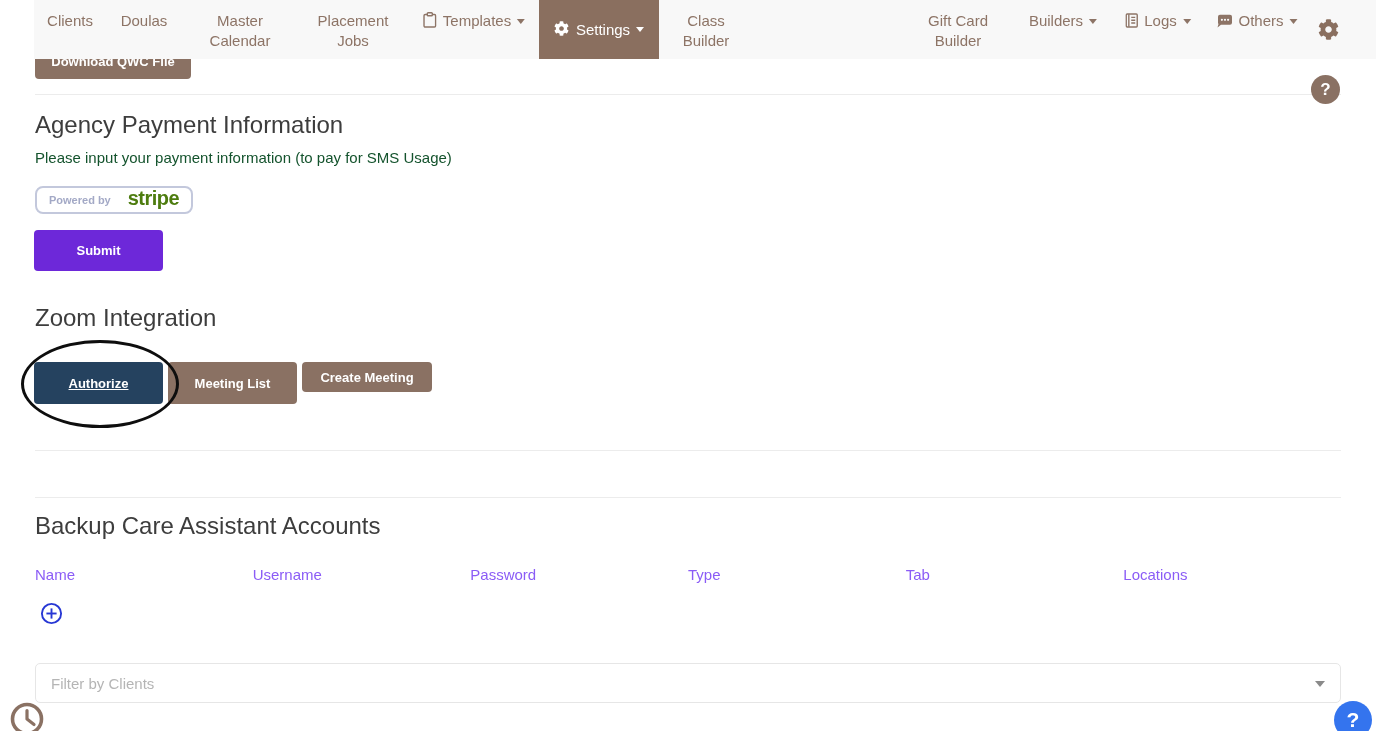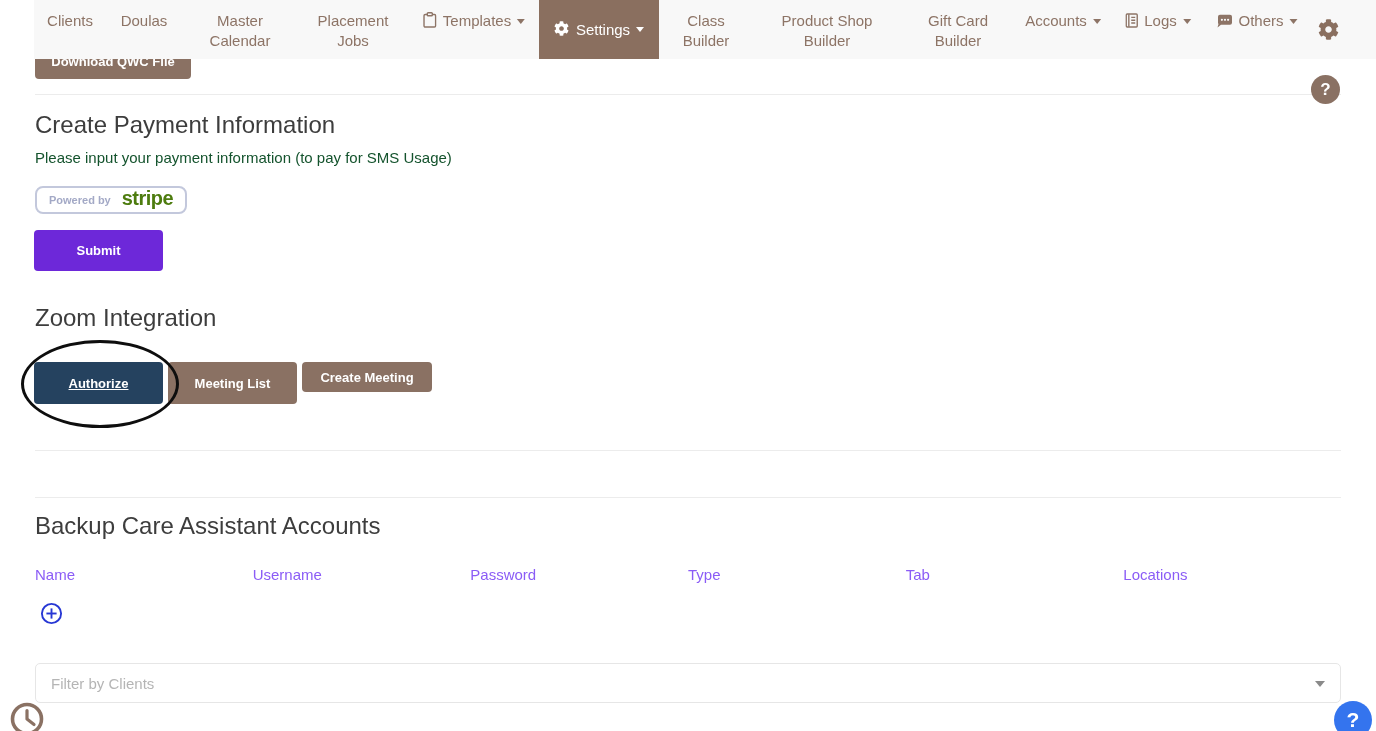--- a/index.html
+++ b/index.html
@@ -54,21 +54,21 @@
 
   
   .qwc-btn { left:35px; top:44px; width:156px; height:35px; z-index:1; }
 
   .help-top { left:1311px; top:75px; width:29px; height:29px; background:#8a7163; font-size:17px; z-index:11; }
 
   .payment-sub { position:absolute; left:35px; top:149px; font-size:15px; color:#14532d; }
 
   .stripe-badge {
     position:absolute; left:35px; top:186px; height:28px;
-    display:inline-flex; align-items:center; gap:11px; padding:0 12px;
+    display:inline-flex; align-items:center; gap:17px; padding:0 12px;
     background:#fff; border:2px solid #c3c8dc; border-radius:8px; cursor:pointer;
   }
   .stripe-powered { font-size:11px; font-weight:bold; color:#a3a9c6; }
   .stripe-logo { font-size:20px; font-weight:bold; color:#4d7c0f; letter-spacing:-0.5px; margin-top:-3px; }
 
   .submit-btn { left:34px; top:230px; width:129px; height:41px; }
 
   .authorize-btn { left:34px; top:362px; width:129px; height:42px; z-index:2; }
   .meeting-list-btn { left:168px; top:362px; width:129px; height:42px; }
   .create-meeting-btn { left:302px; top:362px; width:130px; height:30px; }
@@ -123,24 +123,23 @@
     <span class="nav-ic">
       <svg width="15" height="15" viewBox="0 0 512 512" fill="#ffffff">
         <path d="M487.4 315.7l-42.6-24.6c4.3-23.2 4.3-47 0-70.2l42.6-24.6c4.9-2.8 7.1-8.6 5.5-14-11.1-35.6-30-67.8-54.7-94.6-3.8-4.1-10-5.1-14.8-2.3L380.8 110c-17.9-15.4-38.5-27.3-60.8-35.1V25.8c0-5.6-3.9-10.5-9.4-11.7-36.7-8.2-74.3-7.8-109.2 0-5.5 1.2-9.4 6.1-9.4 11.7V75c-22.2 7.9-42.8 19.8-60.8 35.1L88.7 85.5c-4.9-2.8-11-1.9-14.8 2.3-24.7 26.7-43.6 58.9-54.7 94.6-1.7 5.4.6 11.2 5.5 14L67.3 221c-4.3 23.2-4.3 47 0 70.2l-42.6 24.6c-4.9 2.8-7.1 8.6-5.5 14 11.1 35.6 30 67.8 54.7 94.6 3.8 4.1 10 5.1 14.8 2.3l42.6-24.6c17.9 15.4 38.5 27.3 60.8 35.1v49.2c0 5.6 3.9 10.5 9.4 11.7 36.7 8.2 74.3 7.8 109.2 0 5.5-1.2 9.4-6.1 9.4-11.7v-49.2c22.2-7.9 42.8-19.8 60.8-35.1l42.6 24.6c4.9 2.8 11 1.9 14.8-2.3 24.7-26.7 43.6-58.9 54.7-94.6 1.7-5.4-.6-11.2-5.5-14zM256 336c-44.1 0-80-35.9-80-80s35.9-80 80-80 80 35.9 80 80-35.9 80-80 80z"></path>
       </svg>
     </span>
       <span>Settings</span>
       <span class="caret"></span>
   </div>
 
   <div class="nav-item wrap" style="left:672px;width:64px"><span>Class Builder</span></div>
-  <div class="nav-item wrap" style="left:793px;width:104px"><span>Product Shop Builder</span></div>
   <div class="nav-item wrap" style="left:924px;width:80px"><span>Gift Card Builder</span></div>
 
-  <div class="nav-item" style="left:1029px"><span>Accounts</span><span class="caret"></span></div>
+  <div class="nav-item" style="left:1029px"><span>Builders</span><span class="caret"></span></div>
 
   <div class="nav-item" style="left:1124px">
     <span class="nav-ic">
       <svg width="13" height="15" viewBox="0 0 13 15" fill="none" stroke="#8d7466" stroke-width="1.4">
         <rect x="1" y="1" width="11" height="13" rx="1"></rect>
         <line x1="3.6" y1="1.2" x2="3.6" y2="13.8"></line>
         <line x1="6" y1="4.4" x2="10" y2="4.4"></line>
         <line x1="6" y1="7.2" x2="10" y2="7.2"></line>
         <line x1="6" y1="10" x2="10" y2="10"></line>
       </svg>
@@ -165,21 +164,21 @@
   </div>
 </nav>
 
 <button class="btn btn-brown qwc-btn">Download QWC File</button>
 
 <div class="divider" style="top:94px"></div>
 <div class="help-circle help-top">
     <span>?</span>
   </div>
 
-<h1 class="section-title" style="top:111px">Create Payment Information</h1>
+<h1 class="section-title" style="top:111px">Agency Payment Information</h1>
 <p class="payment-sub">Please input your payment information (to pay for SMS Usage)</p>
 
 <div class="stripe-badge">
   <span class="stripe-powered">Powered by</span>
   <span class="stripe-logo">stripe</span>
 </div>
 
 <button class="btn btn-disabled submit-btn">Submit</button>
 
 <h1 class="section-title" style="top:304px">Zoom Integration</h1>

